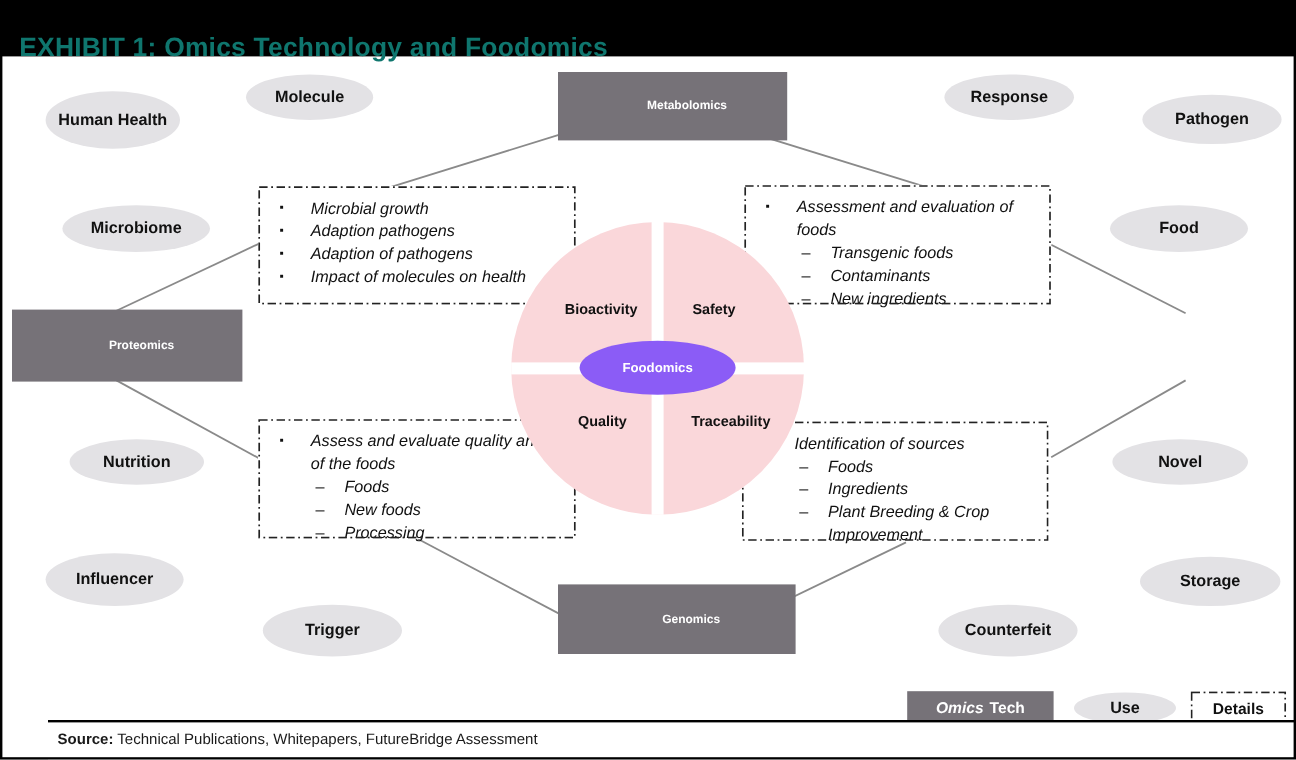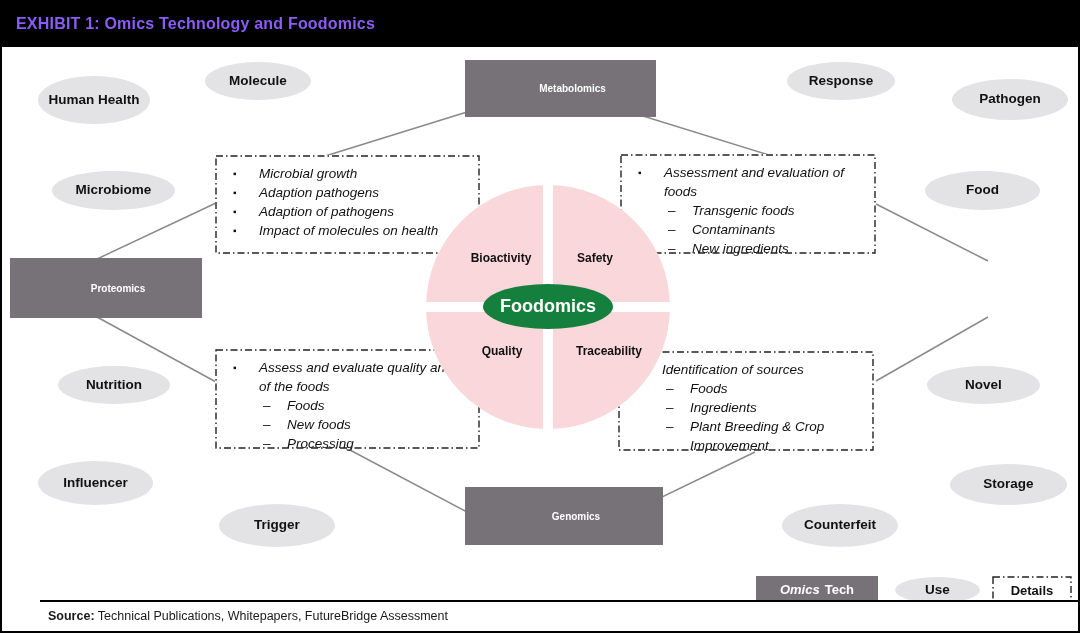--- a/index.html
+++ b/index.html
@@ -5,21 +5,21 @@
   html,body { margin:0; padding:0; background:#222; }
   .page {
     position:relative; width:1080px; height:633px; background:#ffffff;
     font-family:"Liberation Sans", sans-serif; overflow:hidden;
     -webkit-font-smoothing:antialiased;
   }
   .frame { position:absolute; inset:0; border:2px solid #000; pointer-events:none; z-index:50; }
 
   
   .titlebar { position:absolute; left:0; top:0; width:1080px; height:47px; background:#000; z-index:6; }
-  .titlebar .t { position:absolute; left:16px; top:0; line-height:47px; color:#8b5cf6; font-weight:bold; font-size:16px; letter-spacing:0.2px; }
+  .titlebar .t { position:absolute; left:16px; top:16px; line-height:47px; color:#0f766e; font-weight:bold; font-size:22px; letter-spacing:0.2px; }
 
   
   .sourcebar { position:absolute; left:0; top:600px; width:1080px; height:33px; background:#fff; border-top:2px solid #000; z-index:6; box-sizing:border-box;margin-left:40px; }
   .sourcebar .s { position:absolute; left:8px; top:0; line-height:29px; font-size:12.5px; color:#1a1a1a; }
   .sourcebar .s b { font-weight:bold; }
 
   
   svg.lines { position:absolute; left:0; top:0; z-index:1; }
   svg.lines line { stroke:#8a8a8a; stroke-width:1.5; }
 
@@ -31,22 +31,22 @@
   .li .mk { flex:0 0 auto; width:26px; text-align:left; padding-left:6px; font-size:10px; line-height:19px; }
   .li.lv2 { padding-left:30px; }
   .li.lv2 .mk { font-size:13.5px; width:24px; }
   .li .tx { flex:1 1 auto;font-style:italic; }
 
   
   .big-circle { position:absolute; left:426px; top:185px; width:244px; height:244px; border-radius:50%; background:#fad7da; z-index:3; }
   .cross-v { position:absolute; left:543px; top:185px; width:10px; height:244px; background:#fff; z-index:3; }
   .cross-h { position:absolute; left:426px; top:302px; width:244px; height:10px; background:#fff; z-index:3; }
   .quad-label { position:absolute; z-index:4; width:130px; text-align:center; font-weight:bold; font-size:12px; color:#111; }
-  .foodomics { position:absolute; left:483px; top:284px; width:130px; height:45px; border-radius:50%; background:#15803d; z-index:4;
-               display:flex; align-items:center; justify-content:center; color:#fff; font-weight:bold; font-size:18px; }
+  .foodomics { position:absolute; left:483px; top:284px; width:130px; height:45px; border-radius:50%; background:#8b5cf6; z-index:4;
+               display:flex; align-items:center; justify-content:center; color:#fff; font-weight:bold; font-size:11px; }
 
   
   .obox { position:absolute; background:#767278; color:#fff; font-weight:bold; font-size:10px; z-index:5;
           display:flex; align-items:center; justify-content:center;padding-left:24px; }
 
   
   .ell { position:absolute; background:#e3e2e5; border-radius:50%; z-index:5;
          display:flex; align-items:center; justify-content:center; text-align:center;
          font-weight:bold; font-size:13.5px; color:#111; line-height:1.25; padding:0 8px; box-sizing:border-box; }
 

